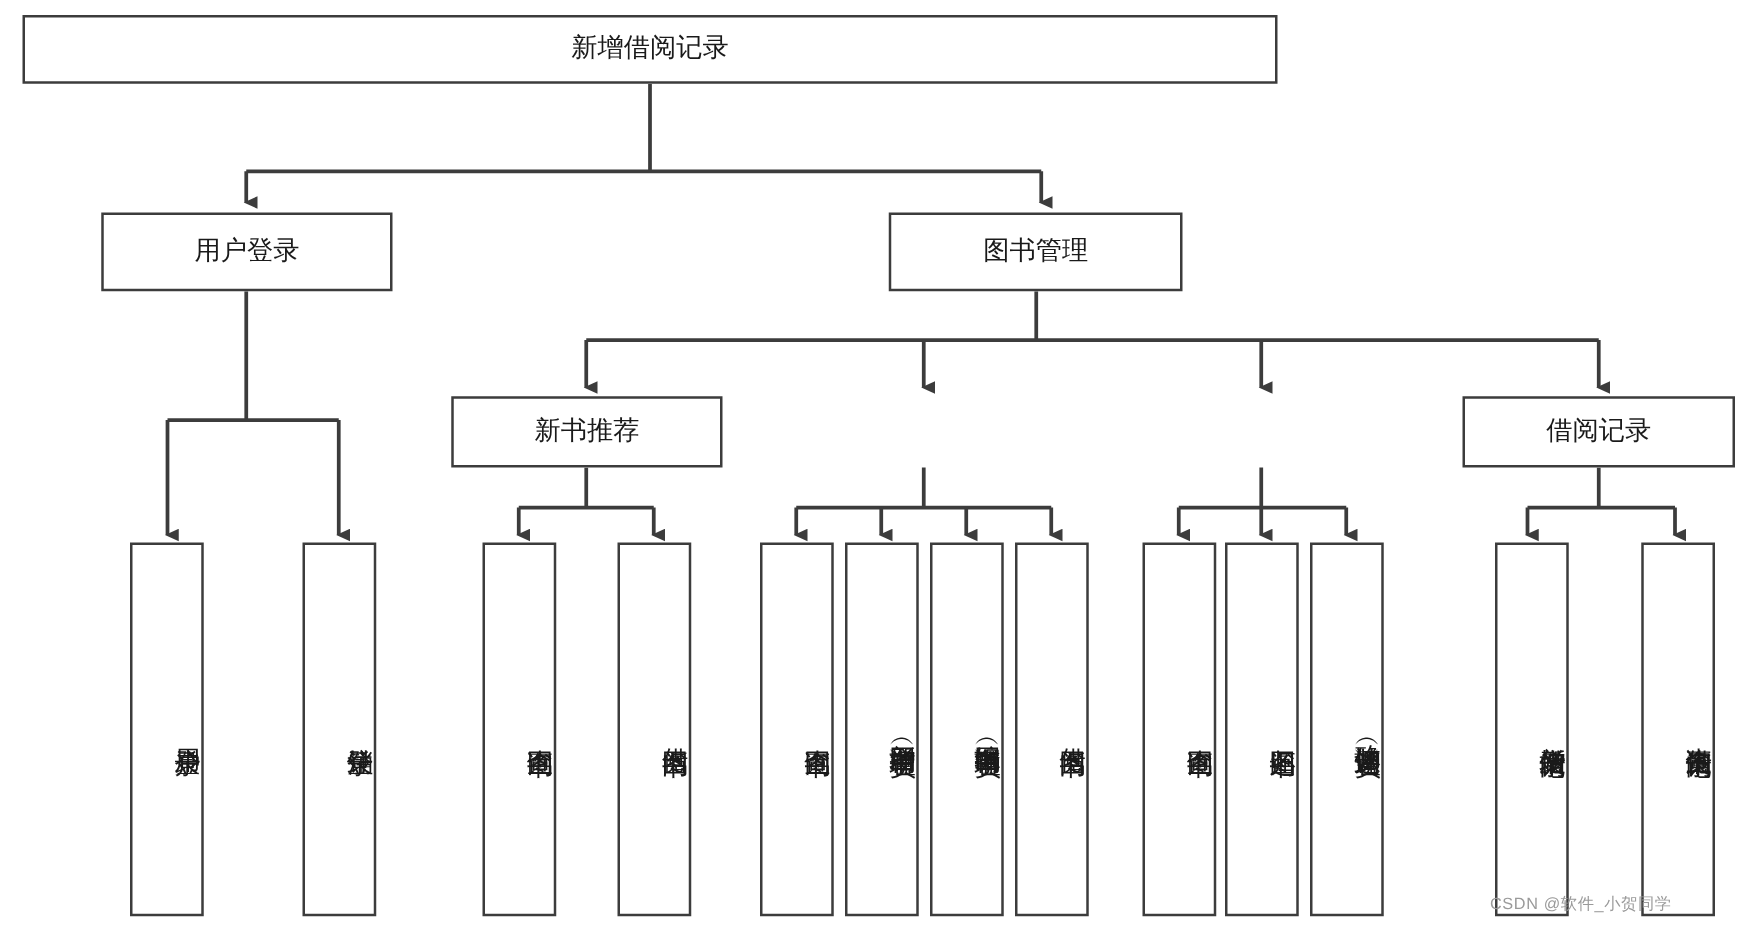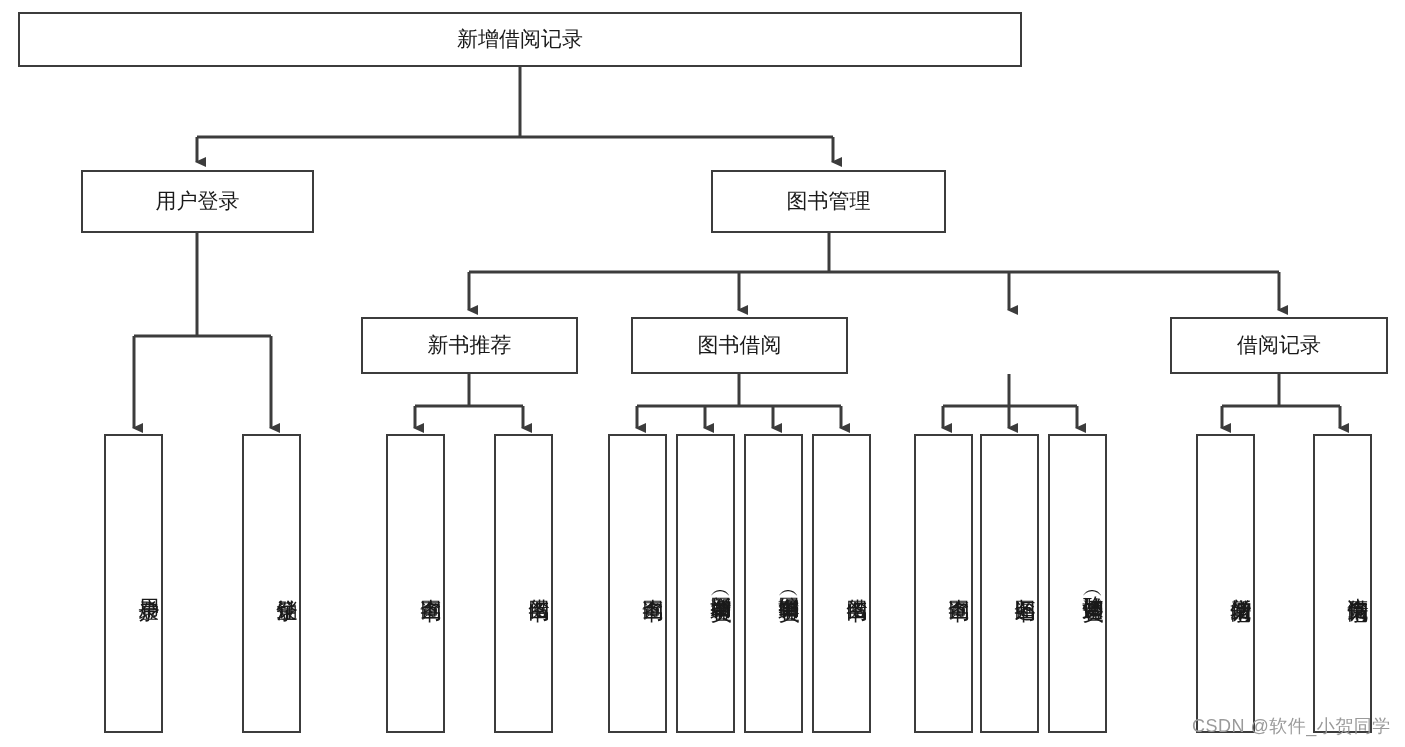--- a/index.html
+++ b/index.html
@@ -53,21 +53,21 @@
     align-items: flex-start;
     justify-content: center;
   }
   .node.vert .vlabel {
     writing-mode: vertical-rl;
     text-orientation: upright;
     display: block;
   }
   .watermark {
     position: absolute;
-    font-size: 18px;
+    font-size: 13px;
     color: #9a9a9a;
     white-space: nowrap;
     letter-spacing: 0.5px;
   }
 </style>
 </head>
 <body>
 
 <div id="canvas">
 
@@ -128,23 +128,20 @@
   <div class="node horiz" style="left:81px; top:170px; width:233px; height:63px;">
     <span>用户登录</span>
   </div>
   <div class="node horiz" style="left:711px; top:170px; width:235px; height:63px;align-items:center;">
     <span>图书管理</span>
   </div>
 
   <div class="node horiz" style="left:361px; top:317px; width:217px; height:57px;text-align:right;">
     <span>新书推荐</span>
   </div>
-  <div class="node horiz" style="left:631px; top:317px; width:217px; height:57px;">
-    <span>图书借阅</span>
-  </div>
   <div class="node horiz" style="left:1170px; top:317px; width:218px; height:57px;">
     <span>借阅记录</span>
   </div>
 
   <div class="node vert" style="left:104px; top:434px; width:59px; height:299px;">
     <span class="vlabel">用户登录</span>
   </div>
   <div class="node vert" style="left:242px; top:434px; width:59px; height:299px;">
     <span class="vlabel">注销登录</span>
   </div>

